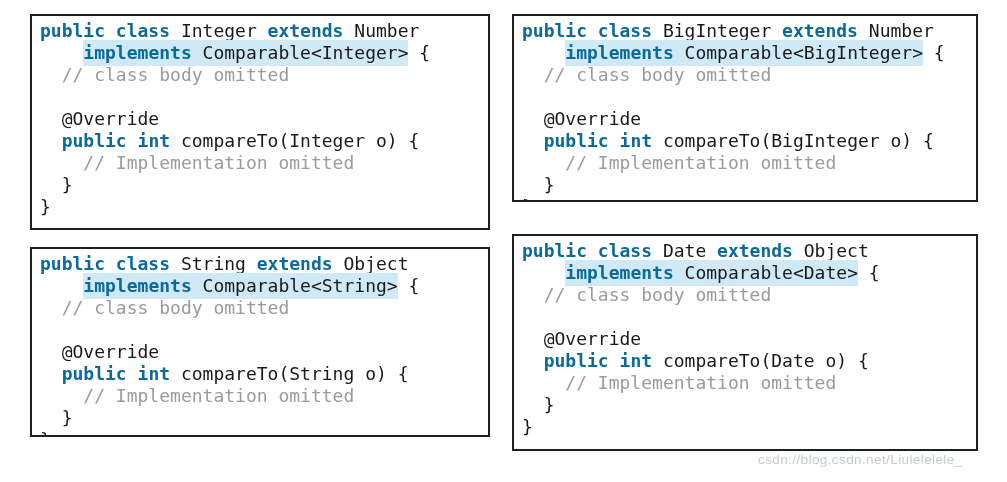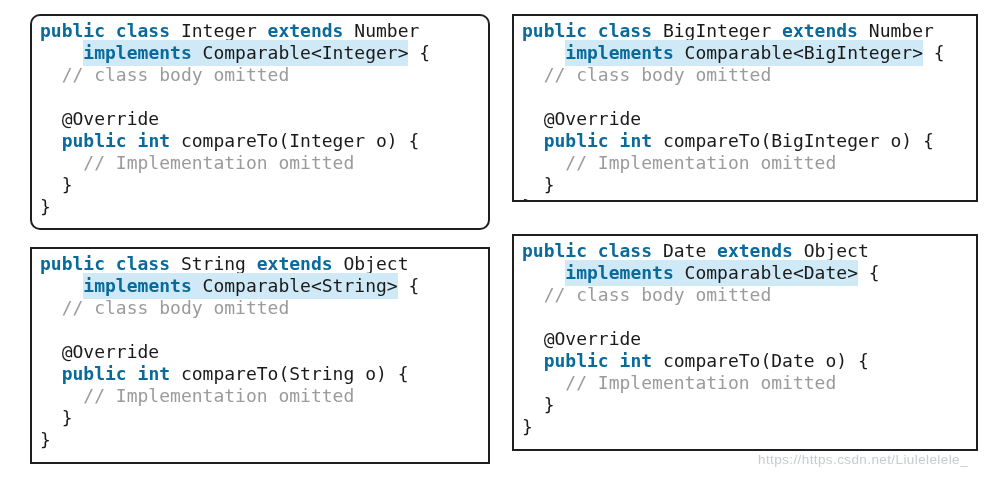--- a/index.html
+++ b/index.html
@@ -18,23 +18,23 @@
     position: absolute;
     inset: 0;
   }
   .code-panel {
     position: absolute;
     background: #ffffff;
     border: 2px solid var(--border, #1f1f1f);
     box-sizing: border-box;
     overflow: hidden;
   }
-  .panel-tl { left: 30px;  top: 14px;  width: 460px; height: 216px; border-radius: 10px; }
+  .panel-tl { left: 30px;  top: 14px;  width: 460px; height: 216px; }
   .panel-tr { left: 512px; top: 14px;  width: 466px; height: 188px; }
-  .panel-bl { left: 30px;  top: 247px; width: 460px; height: 217px; }
+  .panel-bl { left: 30px;  top: 247px; width: 460px; height: 190px; }
   .panel-br { left: 512px; top: 234px; width: 466px; height: 217px; }
   .code {
     margin: 0;
     padding: 4px 8px;
     font-family: "DejaVu Sans Mono", monospace;
     font-size: 18px;
     line-height: 22px;
     white-space: pre;
     color: var(--plain, #1a1a1a);
   }
@@ -77,15 +77,15 @@
   </div>
 
   <div class="code-panel panel-bl">
     <pre class="code"><div class="line"><span class="tok-k">public class</span><span class="tok-p"> String </span><span class="tok-k">extends</span><span class="tok-p"> Object</span></div><div class="line"><span class="tok-p">    </span><span class="tok-k hl">implements</span><span class="tok-p hl"> Comparable&lt;String&gt;</span><span class="tok-p"> {</span></div><div class="line"><span class="tok-c">  // class body omitted</span></div><div class="line">&nbsp;</div><div class="line"><span class="tok-p">  @Override</span></div><div class="line"><span class="tok-p">  </span><span class="tok-k">public int</span><span class="tok-p"> compareTo(String o) {</span></div><div class="line"><span class="tok-c">    // Implementation omitted</span></div><div class="line"><span class="tok-p">  }</span></div><div class="line"><span class="tok-p">}</span></div></pre>
   </div>
 
   <div class="code-panel panel-br">
     <pre class="code"><div class="line"><span class="tok-k">public class</span><span class="tok-p"> Date </span><span class="tok-k">extends</span><span class="tok-p"> Object</span></div><div class="line"><span class="tok-p">    </span><span class="tok-k hl">implements</span><span class="tok-p hl"> Comparable&lt;Date&gt;</span><span class="tok-p"> {</span></div><div class="line"><span class="tok-c">  // class body omitted</span></div><div class="line">&nbsp;</div><div class="line"><span class="tok-p">  @Override</span></div><div class="line"><span class="tok-p">  </span><span class="tok-k">public int</span><span class="tok-p"> compareTo(Date o) {</span></div><div class="line"><span class="tok-c">    // Implementation omitted</span></div><div class="line"><span class="tok-p">  }</span></div><div class="line"><span class="tok-p">}</span></div></pre>
   </div>
 
-  <div class="watermark">https://https.csdn.net/Liulelelele_</div>
+  <div class="watermark">csdn://blog.csdn.net/Liulelelele_</div>
 
 </div>
 
 </body></html>

